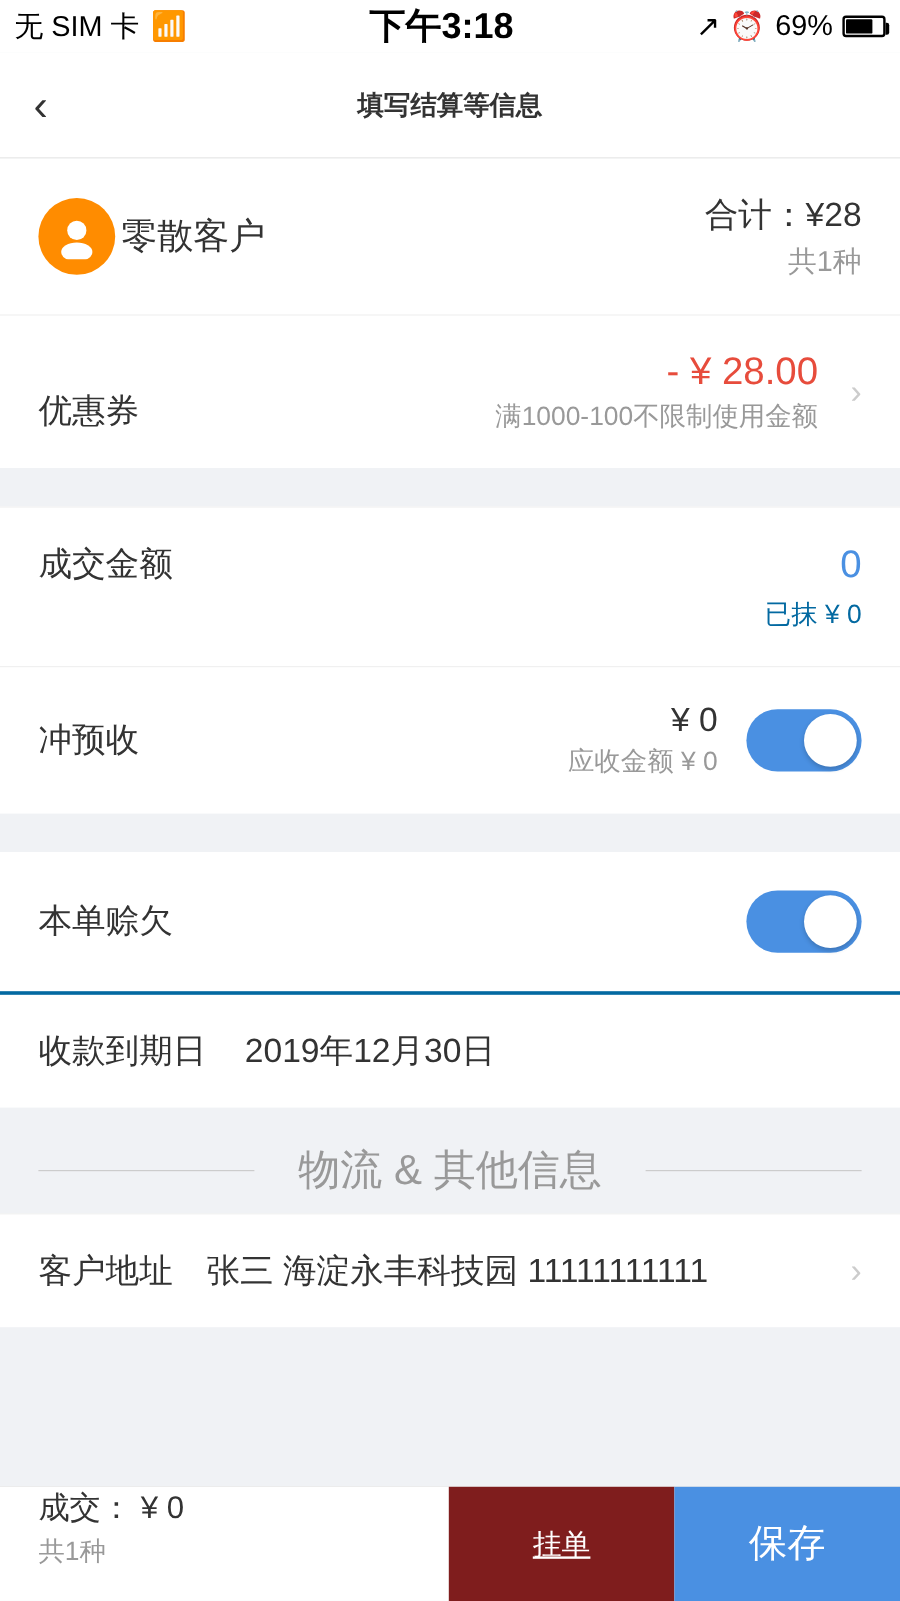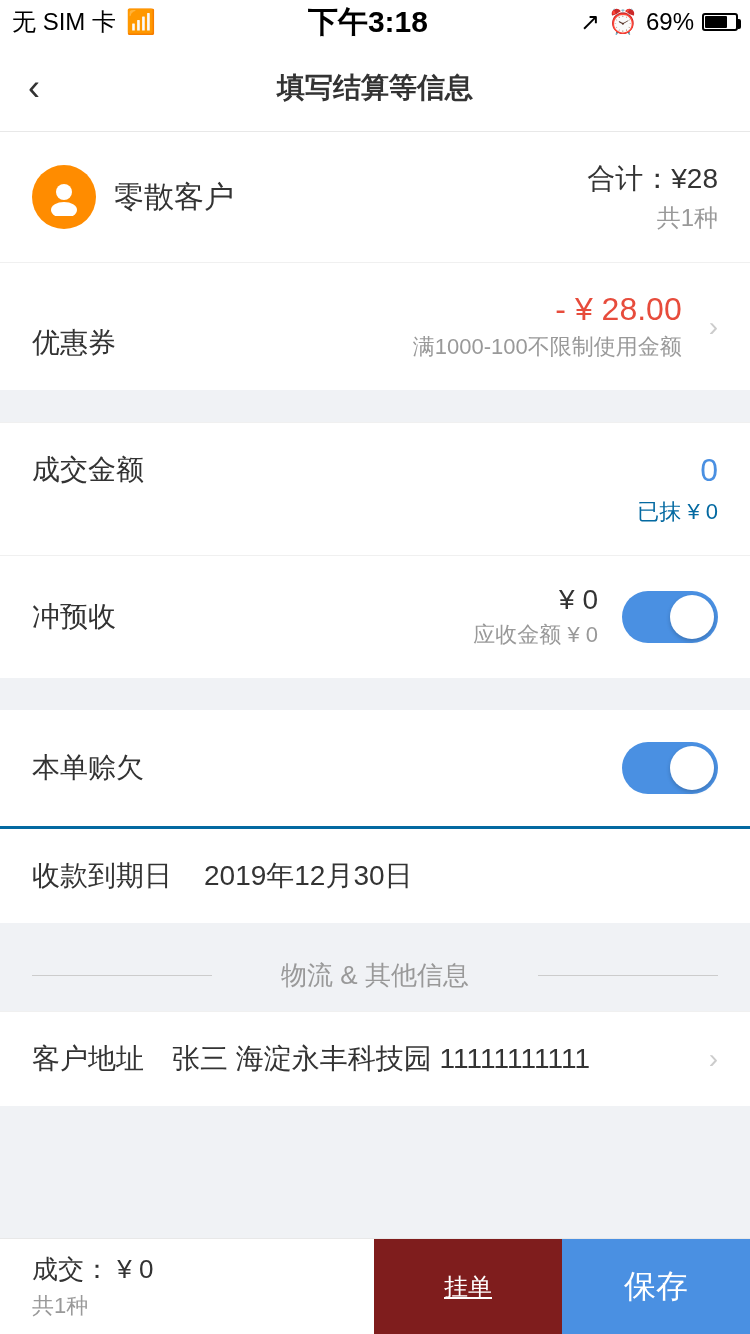--- a/index.html
+++ b/index.html
@@ -42,42 +42,42 @@
       border-bottom: 1px solid #e8e8e8;
     }
     .nav-back {
       position: absolute;
       left: 28px;
       font-size: 36px;
       color: #333;
       cursor: pointer;
     }
     .nav-title {
-      font-size: 28px;
+      font-size: 22px;
       font-weight: 600;
       color: #333;
     }
 
     
     .section {
       background: #fff;
       margin-bottom: 16px;
     }
 
     
     .customer-row {
       display: flex;
       align-items: center;
       justify-content: space-between;
       padding: 28px 32px;
     }
     .customer-left {
       display: flex;
       align-items: center;
-      gap: 18px;
+      gap: 5px;
     }
     .avatar {
       width: 64px;
       height: 64px;
       border-radius: 50%;
       background: #ff8c00;
       display: flex;
       align-items: center;
       justify-content: center;
     }
@@ -258,21 +258,21 @@
       content: '';
       position: absolute;
       top: 50%;
       width: 180px;
       height: 1px;
       background: #ccc;
     }
     .logistics-header::before { left: 32px; }
     .logistics-header::after { right: 32px; }
     .logistics-title {
-      font-size: 26px;
+      font-size: 35px;
       color: #999;
       z-index: 1;
       background: #f0f2f5;
       padding: 0 16px;
     }
 
     
     .address-row {
       display: flex;
       align-items: center;
@@ -295,21 +295,20 @@
 
     
     .bottom-bar {
       position: fixed;
       bottom: 0;
       left: 0;
       width: 750px;
       height: 96px;
       background: #fff;
       display: flex;
-      align-items: center;
       border-top: 1px solid #e8e8e8;
     }
     .bottom-left {
       flex: 1;
       padding: 0 32px;
     }
     .bottom-deal {
       font-size: 26px;
       color: #333;
     }

